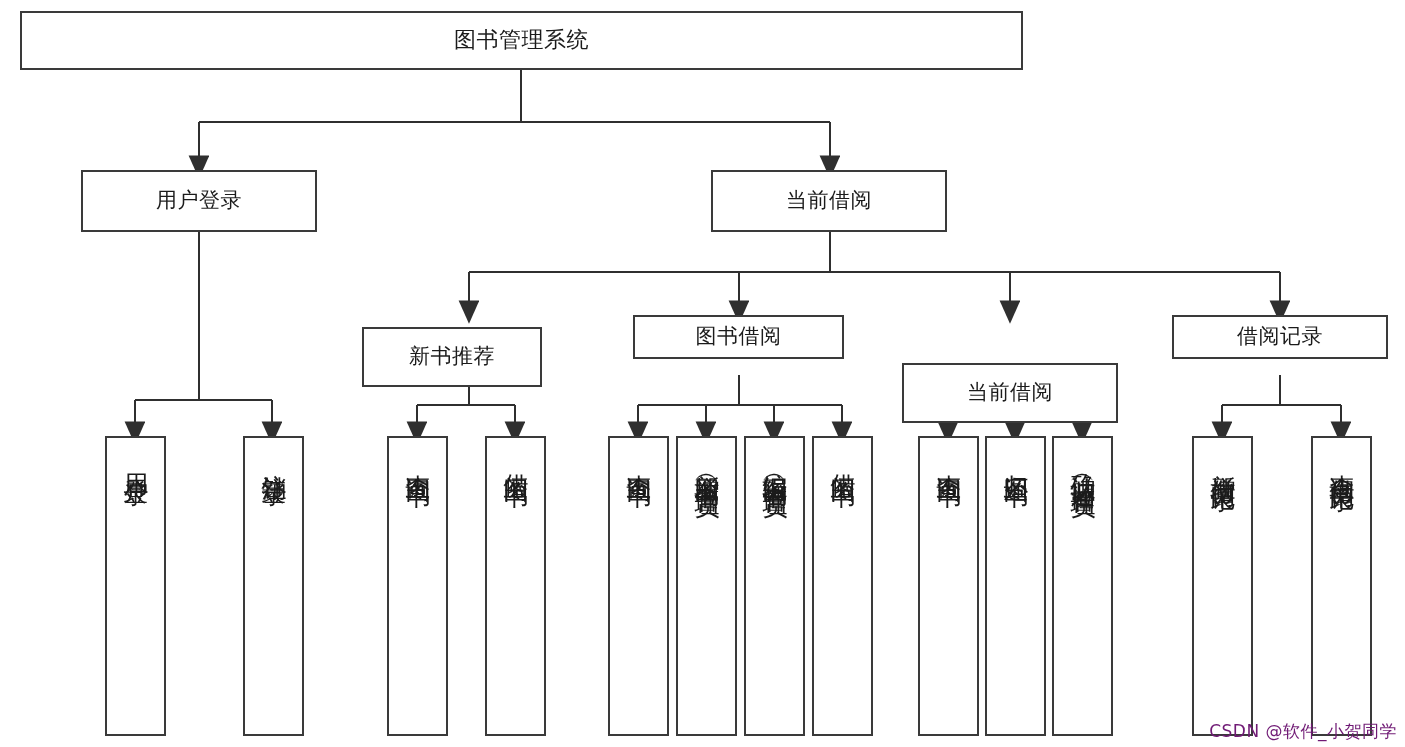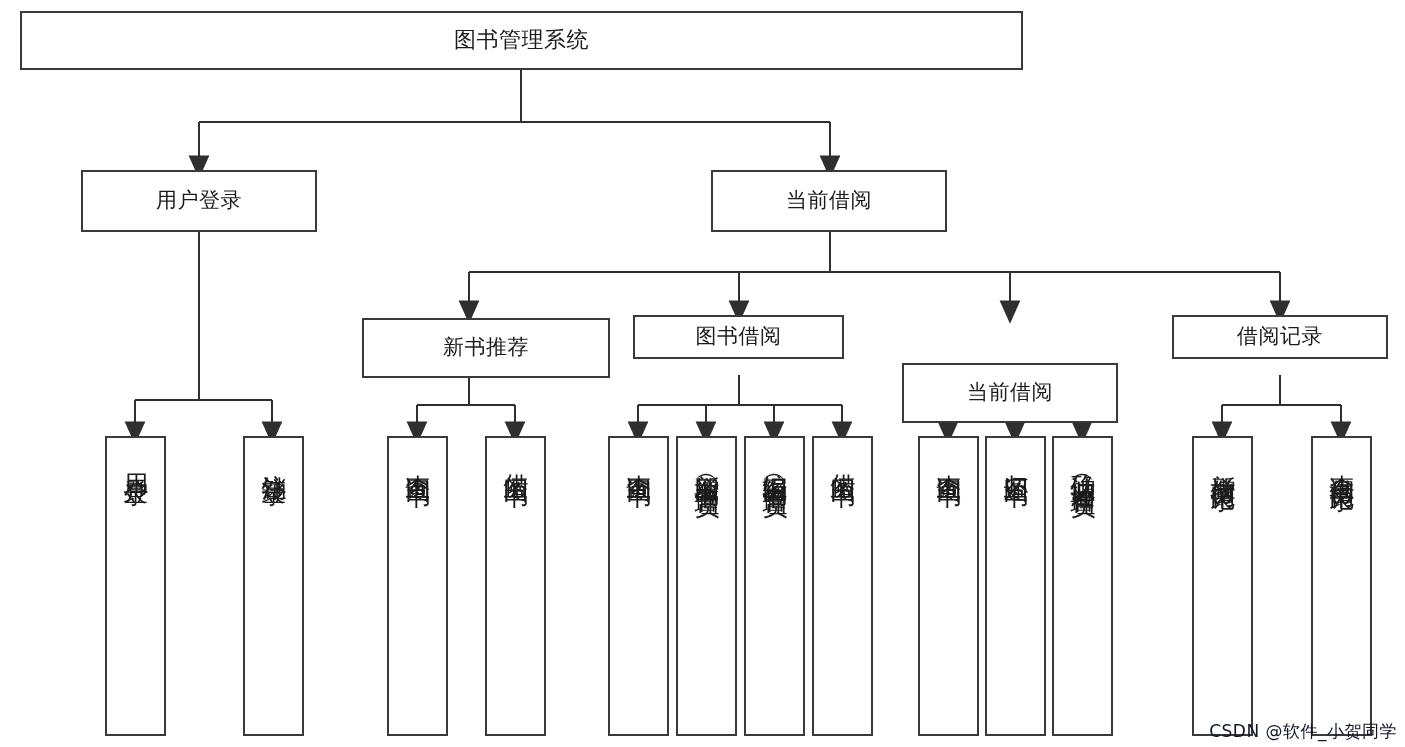--- a/index.html
+++ b/index.html
@@ -58,21 +58,21 @@
     letter-spacing:3px;
     text-align:left;
     white-space:nowrap;
   }
   
   #watermark{
     position:absolute;
     right:8px;
     bottom:4px;
     font-size:17px;
-    color:#0f172a;
+    color:#701a75;
     white-space:nowrap;
     letter-spacing:0.5px;
   }
 </style>
 </head>
 <body>
 
 <div id="stage">
 
   <svg id="wires" viewBox="0 0 1405 747" width="1405" height="747" xmlns="http://www.w3.org/2000/svg">
@@ -129,21 +129,21 @@
     <span class="label">图书管理系统</span>
   </div>
 
   <div class="node horiz" style="left: 81px; top: 170px; width: 236px; height: 62px;">
     <span class="label">用户登录</span>
   </div>
   <div class="node horiz" style="left: 711px; top: 170px; width: 236px; height: 62px;">
     <span class="label">当前借阅</span>
   </div>
 
-  <div class="node horiz" style="left: 362px; top: 318px; width: 248px; height: 60px;">
+  <div class="node horiz" style="left: 362px; top: 327px; width: 180px; height: 60px;">
     <span class="label">新书推荐</span>
   </div>
   <div class="node horiz" style="left: 633px; top: 315px; width: 211px; height: 44px;">
     <span class="label">图书借阅</span>
   </div>
   <div class="node horiz" style="left: 902px; top: 315px; width: 216px; height: 60px; margin-top: 48px;">
     <span class="label">当前借阅</span>
   </div>
   <div class="node horiz" style="left: 1172px; top: 315px; width: 216px; height: 44px;">
     <span class="label">借阅记录</span>

